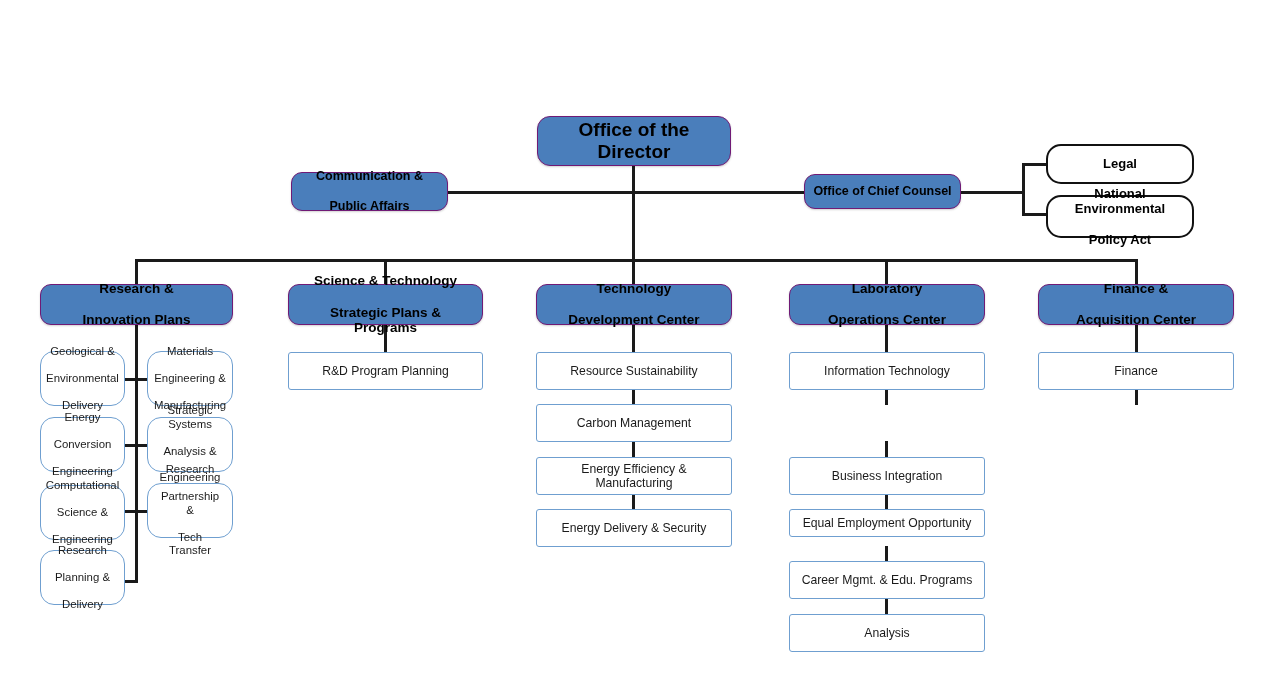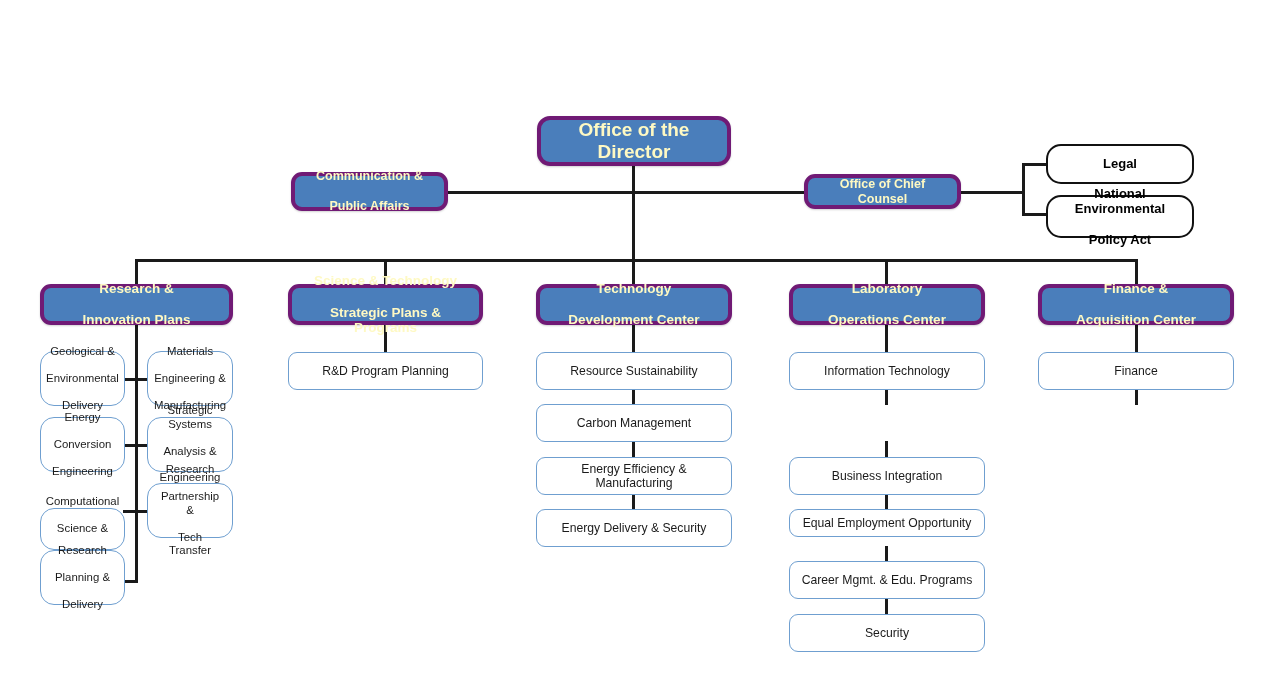--- a/index.html
+++ b/index.html
@@ -32,37 +32,37 @@
     align-items: center;
     justify-content: center;
     text-align: center;
     line-height: 1.18;
     z-index: 5;
   }
   .node span { display: block; padding: 0 6px; }
 
   .node.primary {
     background: #4A7EBB;
-    border: 4px solid #701a75;
+    border: 1px solid #701a75;
     border-radius: 11px;
-    color: #fef9c3;
+    color: #000000;
     font-weight: bold;
     box-shadow: 0 1px 2px rgba(0,0,0,0.18);
   }
   .node.root {
     border-radius: 13px;
     font-size: 19px;
   }
   .node.center-head { font-size: 13.5px; }
   .node.staff { font-size: 12.5px; }
 
   .node.sub {
     background: #ffffff;
     border: 1.6px solid #6f9fd0;
-    border-radius: 9px;
+    border-radius: 3px;
     color: #1b1b1b;
     font-size: 12.2px;
   }
   .node.sub.small { font-size: 11.4px; border-radius: 14px; }
   .node.counsel-sub {
     background: #ffffff;
     border: 2px solid #111111;
     border-radius: 15px;
     color: #000000;
     font-size: 13px;
@@ -154,21 +154,21 @@
       <span>Delivery</span>
     </span>
   </div>
   <div class="node sub small" style="left:40px; top:417px; width:85px; height:55px;">
     <span>
       <span>Energy</span><br>
       <span>Conversion</span><br>
       <span>Engineering</span>
     </span>
   </div>
-  <div class="node sub small" style="left:40px; top:508px; width:85px; height:42px;">
+  <div class="node sub small" style="left:40px; top:485px; width:85px; height:55px;">
     <span>
       <span>Computational</span><br>
       <span>Science &amp;</span><br>
       <span>Engineering</span>
     </span>
   </div>
   <div class="node sub small" style="left:40px; top:550px; width:85px; height:55px;">
     <span>
       <span>Research</span><br>
       <span>Planning &amp;</span><br>
@@ -239,21 +239,21 @@
   <div class="node sub" style="left:789px; top:457px; width:196px; height:38px;">
     <span>Business Integration</span>
   </div>
   <div class="node sub" style="left:789px; top:509px; width:196px; height:28px;">
     <span>Equal Employment Opportunity</span>
   </div>
   <div class="node sub" style="left:789px; top:561px; width:196px; height:38px;">
     <span>Career Mgmt. &amp; Edu. Programs</span>
   </div>
   <div class="node sub" style="left:789px; top:614px; width:196px; height:38px;">
-    <span>Security</span>
+    <span>Analysis</span>
   </div>
 
   <div class="node primary center-head" style="left:1038px; top:284px; width:196px; height:41px;">
     <span>
       <span>Finance &amp;</span><br>
       <span>Acquisition Center</span>
     </span>
   </div>
   <div class="node sub" style="left:1038px; top:352px; width:196px; height:38px;">
     <span>Finance</span>

